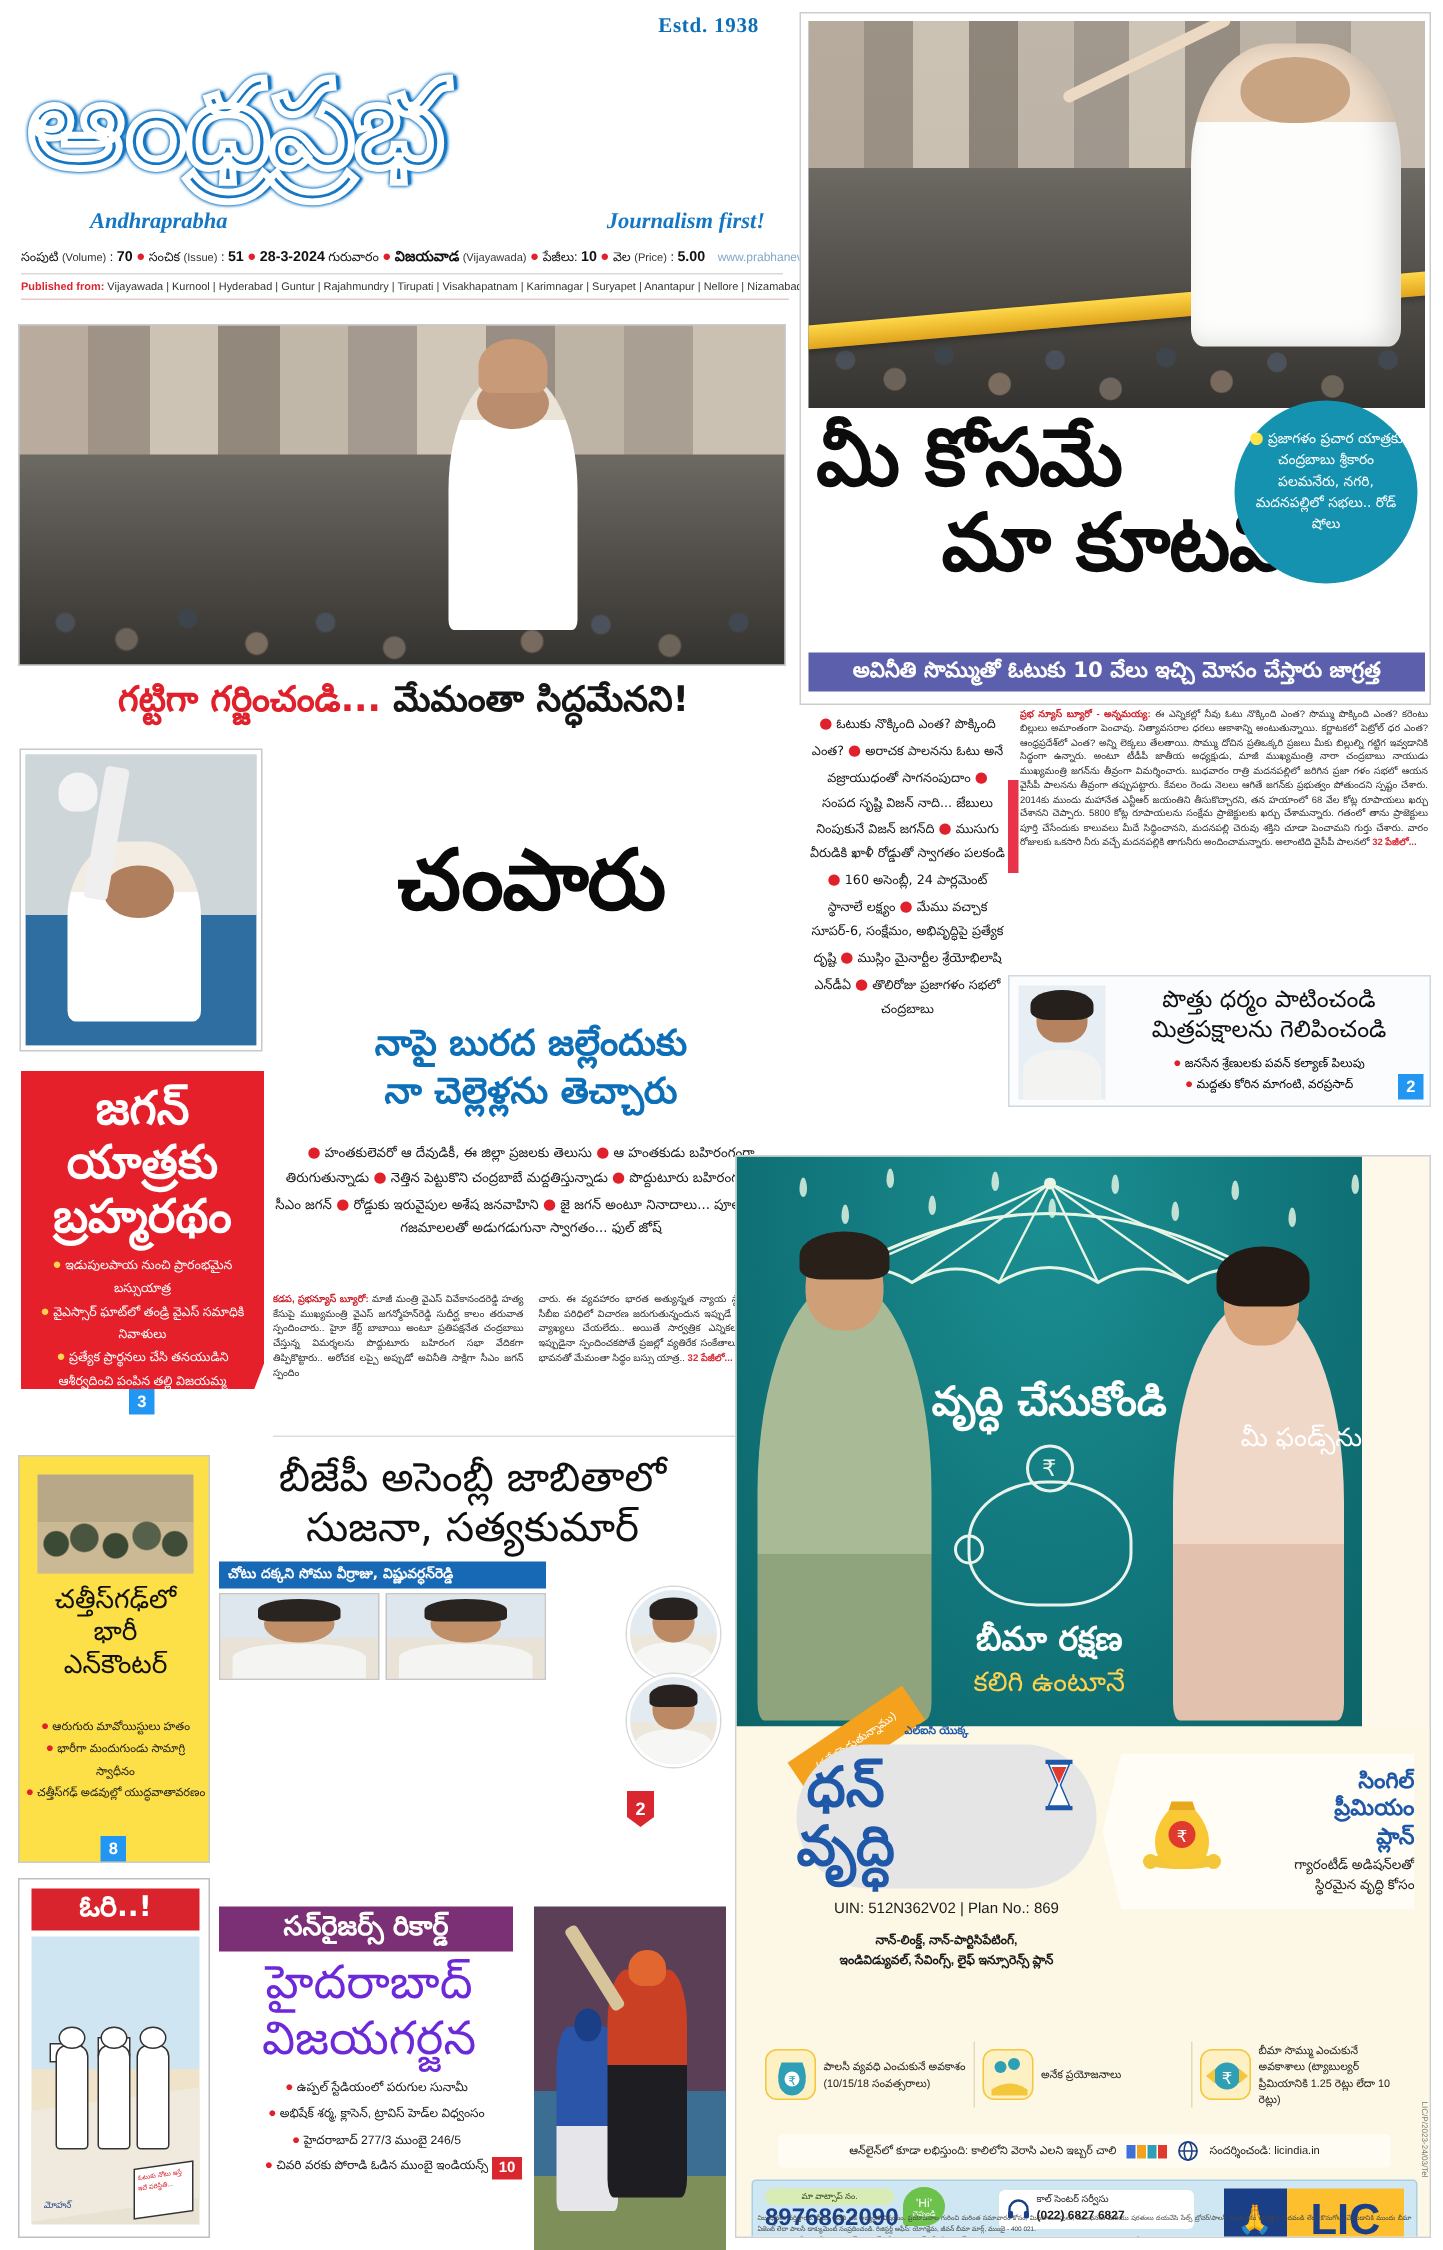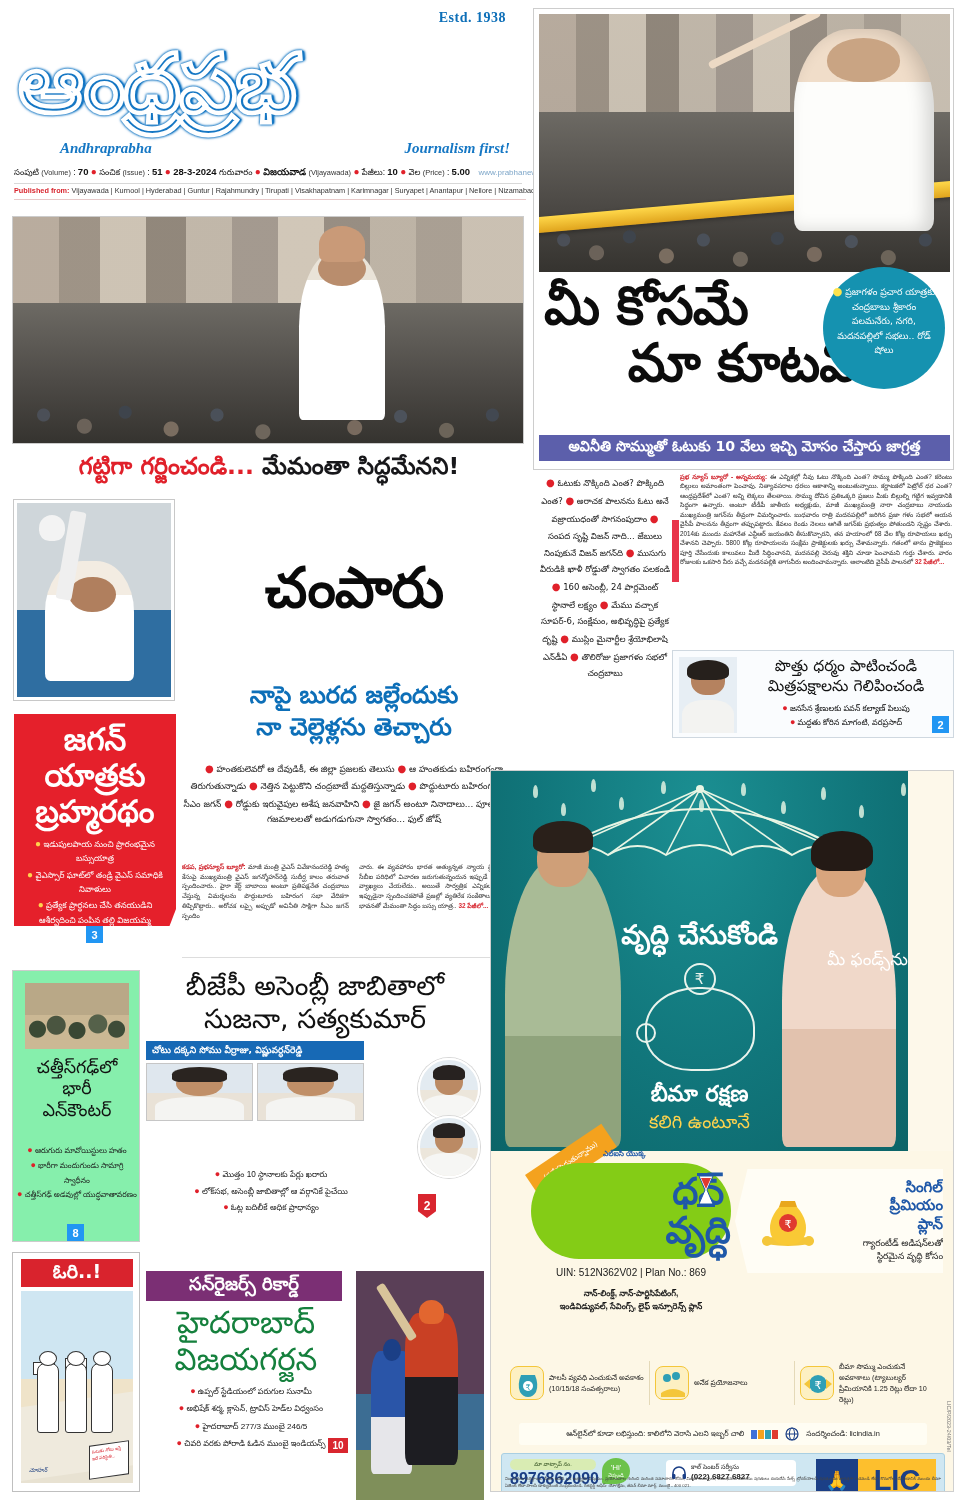--- a/index.html
+++ b/index.html
@@ -260,21 +260,21 @@
     margin-left:66px; text-align:center; font-family:"DejaVu Sans",sans-serif;
     font-size:15.6px; line-height:1.3; font-weight:normal; color:#111;
   }
   .pawanbox ul { list-style:none; margin-left:66px; text-align:center;
     font-size:8px; line-height:1.62; margin-top:4px; }
   .pawanbox .b { color:#e0202a; font-size:9px; }
 
   
   .encbox {
     position:absolute; left:12px; top:970px; width:128px; height:272px;
-    border:1px solid #ccc; background:#86efac; padding:6px;
+    border:1px solid #ccc; background:#fde047; padding:6px;
   }
   .encbox .enc-photo { position:absolute; left:12px; top:12px; width:104px; height:66px; overflow:hidden;
     background:linear-gradient(180deg,#cbb894 0 100%); }
   .encbox .enc-photo .t {
     position:absolute; inset:0;
     background:
       radial-gradient(circle at 12% 70%, #3b4a34 0 8px, transparent 9px),
       radial-gradient(circle at 30% 64%, #4a5540 0 9px, transparent 10px),
       radial-gradient(circle at 50% 72%, #394733 0 8px, transparent 9px),
       radial-gradient(circle at 70% 62%, #55614a 0 9px, transparent 10px),
@@ -359,21 +359,21 @@
 
   
   .cric { position:absolute; left:146px; top:1252px; width:338px; height:240px;margin-top:19px; }
   .cric .purple {
     width:196px; height:30px; background:#7b2f74; color:#fff;
     display:flex; align-items:center; justify-content:center;
     font-family:"DejaVu Sans",sans-serif; font-size:18px; font-weight:bold;
   }
   .cric h2 {
     width:200px; text-align:center; font-family:"DejaVu Sans",sans-serif;
-    font-size:31px; line-height:1.18; font-weight:normal; color:#15803d; margin-top:3px;
+    font-size:31px; line-height:1.18; font-weight:normal; color:#6d28d9; margin-top:3px;
   }
   .cric ul { list-style:none; width:210px; text-align:center; margin-top:6px;
     font-size:8.1px; line-height:1.92; color:#171717; }
   .cric .b { color:#e0202a; font-size:9px; }
   .cric .cp {
     position:absolute; right:0; top:0; width:128px; height:236px; overflow:hidden;
     background:linear-gradient(180deg,#5a3f57 0 52%, #3c6d93 52% 76%, #7f8f5a 76% 100%);
   }
   .cric .cp .bat { position:absolute; left:28%; top:4%; width:9px; height:64px;
     background:#d8c49a; transform:rotate(-32deg); border-radius:3px; }
@@ -429,21 +429,21 @@
     background:#241a15; border-radius:50% 50% 30% 30%; }
 
   .lic .body { position:absolute; left:0; top:380px; width:462px; bottom:0; background:#fdf7e6; }
   .lic .ribbon {
     position:absolute; left:34px; top:-4px; width:92px; height:28px; background:#f4a21e;
     color:#fff; font-size:7.4px; display:flex; align-items:center; justify-content:center;
     transform:rotate(-34deg); font-family:"DejaVu Sans",sans-serif;
   }
   .lic .plan-pill {
     position:absolute; left:40px; top:12px; width:200px; height:96px;
-    background:#84cc16; border-radius:48px; display:flex; align-items:flex-end;
+    background:#e5e5e5; border-radius:48px; display:flex; align-items:flex-start;
     justify-content:center; flex-direction:column;
   }
   .lic .plan-pill .pn {
     font-family:"DejaVu Sans",sans-serif; font-size:37px; line-height:1.06;
     font-weight:bold; color:#1f58a8; text-align:center;
   }
   .lic .hourglass { position:absolute; right:14px; top:10px; width:22px; height:34px; }
   .lic .uin { position:absolute; left:40px; top:116px; width:200px; text-align:center;
     font-size:10px; color:#1a1a1a; }
   .lic .ptype { position:absolute; left:34px; top:136px; width:212px; text-align:center;
@@ -726,28 +726,20 @@
     <div class="circ" style="right:4px;top:88px;width:62px;height:62px;">
       <div class="body"></div>
       <div class="h"></div>
       <div class="hair"></div>
     </div>
     <div class="circ" style="right:4px;top:146px;width:62px;height:62px;">
       <div class="body"></div>
       <div class="h"></div>
       <div class="hair"></div>
     </div>
-    <ul>
-      <li><span class="b">●</span>
-        <span>మొత్తం 10 స్థానాలకు పేర్లు ఖరారు</span></li>
-      <li><span class="b">●</span>
-        <span>లోక్‌సభ, అసెంబ్లీ జాబితాల్లో ఆ వర్గానికే పైచేయి</span></li>
-      <li><span class="b">●</span>
-        <span>ఓట్ల బదిలీకే అధిక ప్రాధాన్యం</span></li>
-    </ul>
     <div class="bjp-badge">2</div>
   </div>
 
   <div class="cartoon">
     <div class="ct-title">ఓరి..!</div>
     <div class="ct-art">
       <div class="road"></div>
       <div class="plac" style="left:12px;bottom:108px;">
         <span style="font-size:5px;display:block;text-align:center;padding-top:3px;">ఓటు</span>
       </div>

